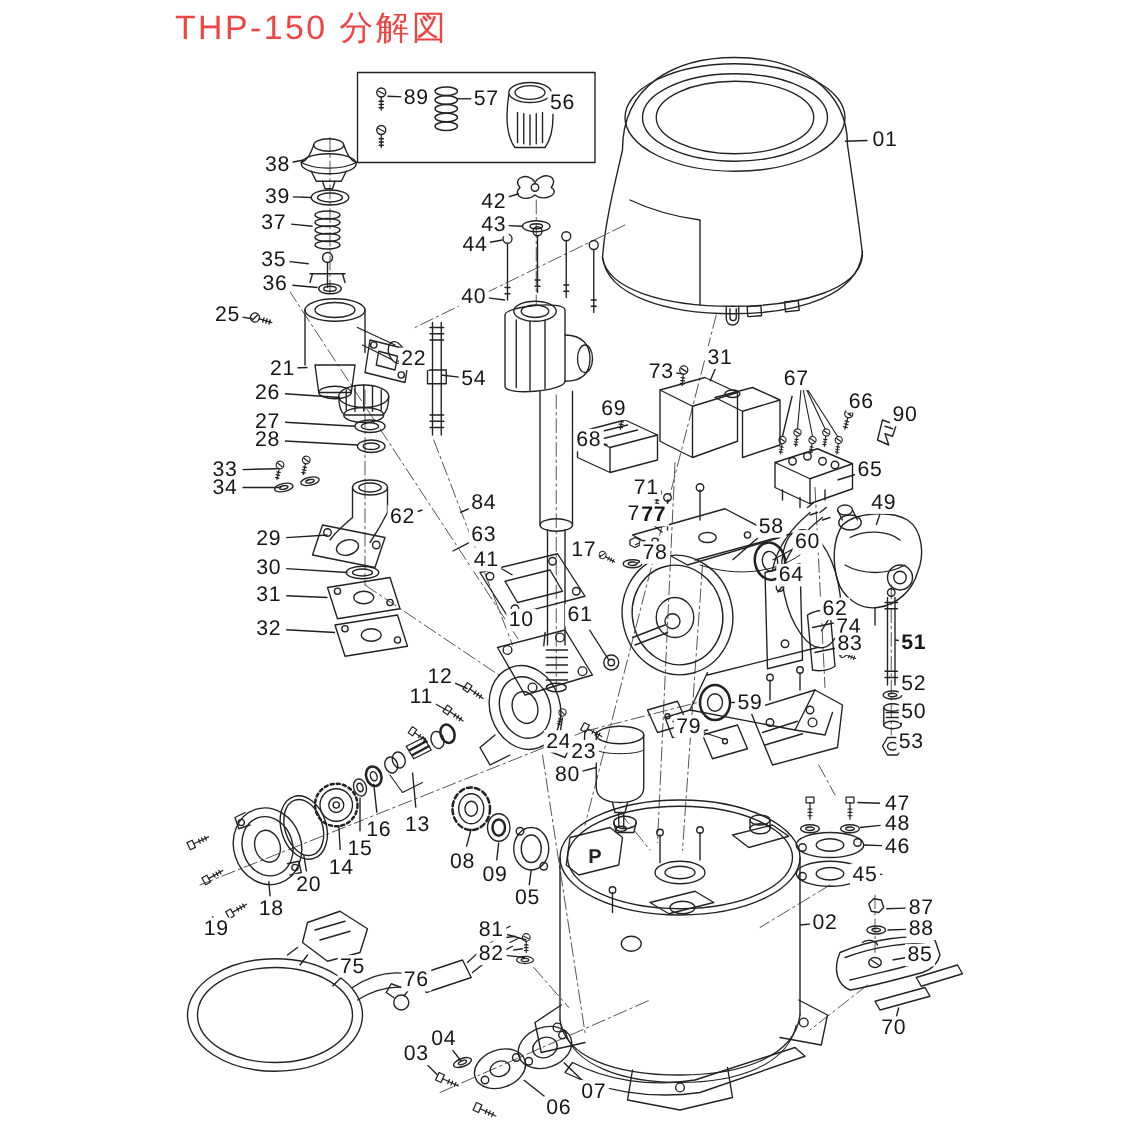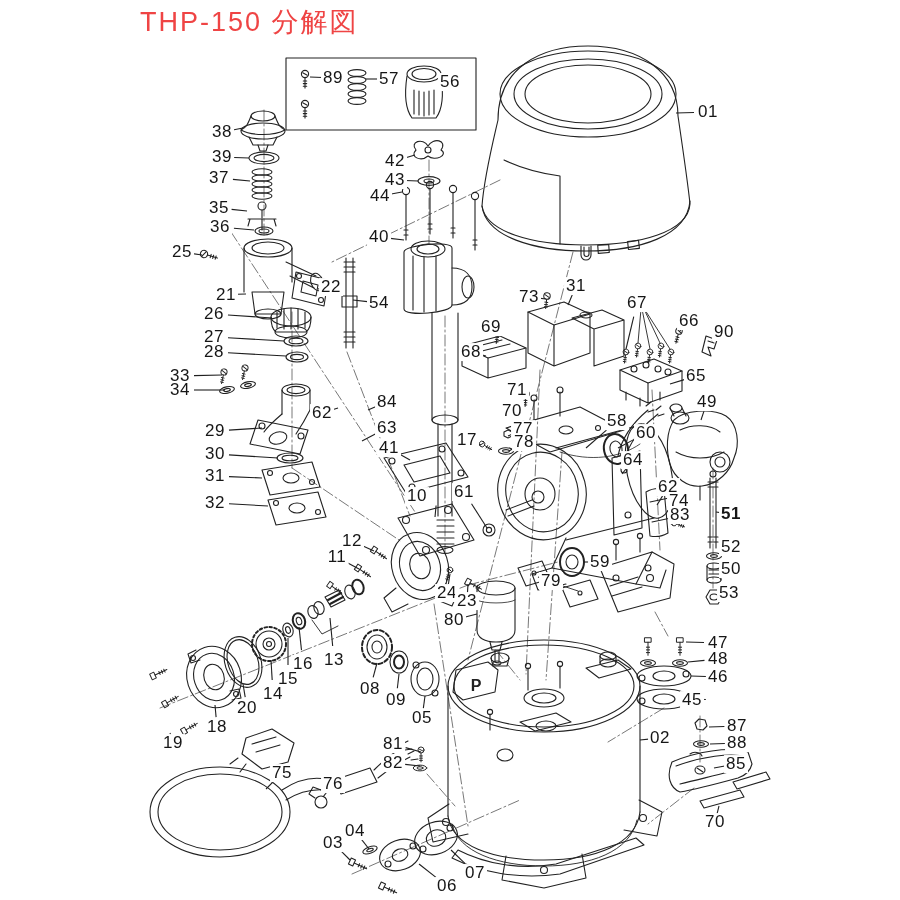--- a/index.html
+++ b/index.html
@@ -650,21 +650,21 @@
       <div class="plabel" style="left: 322px; top: 413px;">62</div>
       <div class="plabel" style="left: 387px; top: 402px;">84</div>
       <div class="plabel" style="left: 707px; top: 402px;">49</div>
       <div class="plabel" style="left: 387px; top: 428px;">63</div>
       <div class="plabel" style="left: 517px; top: 390px; text-align: center;">71</div>
       <div class="plabel" style="left: 512px; top: 411px;">70</div>
       <div class="plabel" style="left: 215px; top: 431px;">29</div>
       <div class="plabel" style="left: 389px; top: 448px;">41</div>
       <div class="plabel" style="left: 617px; top: 421px;">58</div>
       <div class="plabel" style="left: 646px; top: 433px;">60</div>
-      <div class="plabel" style="left: 523px; top: 429px;">77</div>
+      <div class="plabel" style="left: 523px; top: 412px; font-weight: bold;">77</div>
       <div class="plabel" style="left: 524px; top: 442px;">78</div>
       <div class="plabel" style="left: 467px; top: 440px;">17</div>
       <div class="plabel" style="left: 215px; top: 454px;">30</div>
       <div class="plabel" style="left: 215px; top: 476px;">31</div>
       <div class="plabel" style="left: 633px; top: 460px;">64</div>
       <div class="plabel" style="left: 215px; top: 503px;">32</div>
       <div class="plabel" style="left: 668px; top: 487px;">62</div>
       <div class="plabel" style="left: 679px; top: 501px;">74</div>
       <div class="plabel" style="left: 680px; top: 515px;">83</div>
       <div class="plabel" style="left: 731px; top: 514px; font-weight: bold;">51</div>

